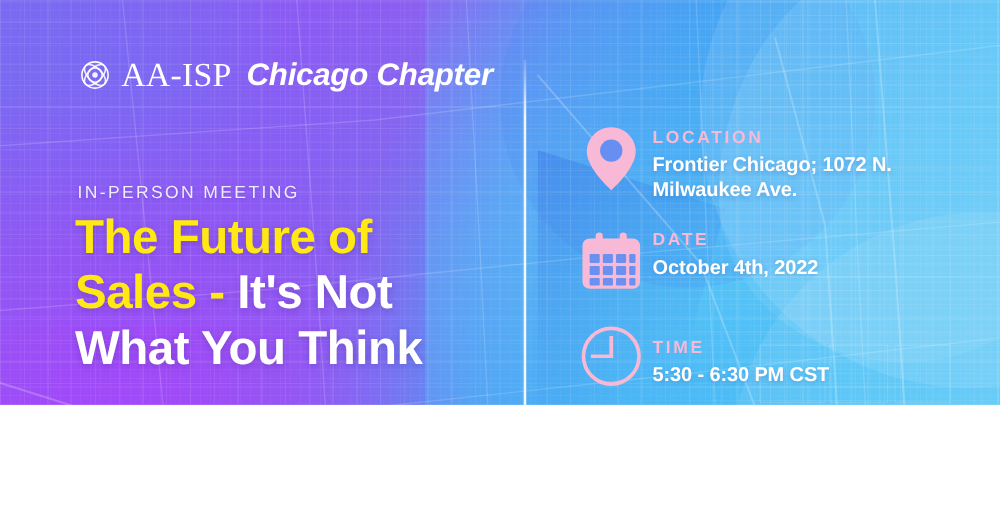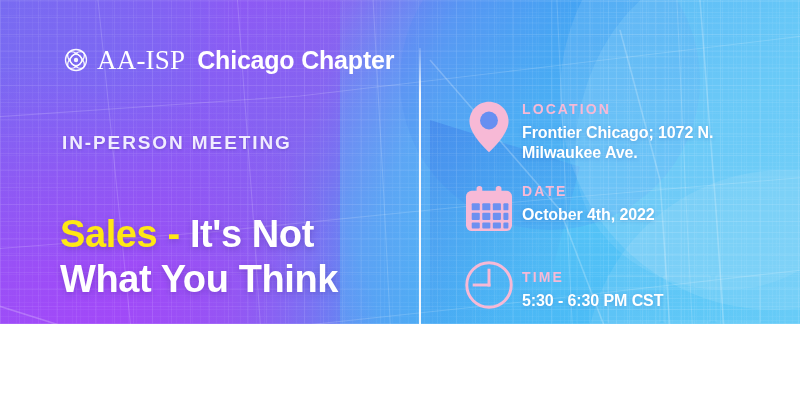--- a/index.html
+++ b/index.html
@@ -113,26 +113,26 @@
 
   .brand{position:absolute;left:60px;top:44px;display:flex;align-items:center;gap:5px;}
   .brand-mark{width:32px;height:32px;flex:0 0 32px;display:block;}
   .brand-aaisp{
     font-family:"Liberation Serif", serif;
     font-size:27px;color:#ffffff;letter-spacing:.2px;line-height:1;
     white-space:nowrap;
   }
   .brand-chapter{
     font-size:25px;font-weight:bold;color:#ffffff;line-height:1;
-    white-space:nowrap;margin-left:7px;letter-spacing:-.2px;
+    white-space:nowrap;margin-left:7px;letter-spacing:-.2px;font-style:italic;
   }
 
   .kicker{
-    position:absolute;left:62px;top:132px;
-    font-size:19px;color:#f0ecff;letter-spacing:1.9px;font-weight:700;
+    position:absolute;left:62px;top:145px;
+    font-size:14px;color:#f0ecff;letter-spacing:1.9px;font-weight:400;
     white-space:nowrap;
     text-shadow:0 1px 3px rgba(40,20,110,.22);
   }
 
   .headline{
     position:absolute;left:60px;top:168px;width:360px;
     font-size:38px;font-weight:bold;line-height:1.17;letter-spacing:-.4px;
     text-shadow:0 2px 6px rgba(45,25,120,.26);
   }
   .hl-yellow{color:#ffe814;}
@@ -225,21 +225,21 @@
         </g>
         <circle cx="32" cy="32" r="4.4" fill="#ffffff" fill-opacity="0.92"></circle>
       </svg>
       <span class="brand-aaisp">AA-ISP</span>
       <span class="brand-chapter">Chicago Chapter</span>
     </div>
 
     <div class="kicker">IN-PERSON MEETING</div>
 
     <div class="headline">
-      <br>
+      <span class="hl-yellow">The Future of</span><br>
       <span class="hl-yellow">Sales -</span>
       <span class="hl-white">It's Not</span><br>
       <span class="hl-white">What You Think</span>
     </div>
   </div>
 
   <div class="right-col">
 
     <div class="info-row r1">
       <svg class="info-icon" viewBox="0 0 50 58">

